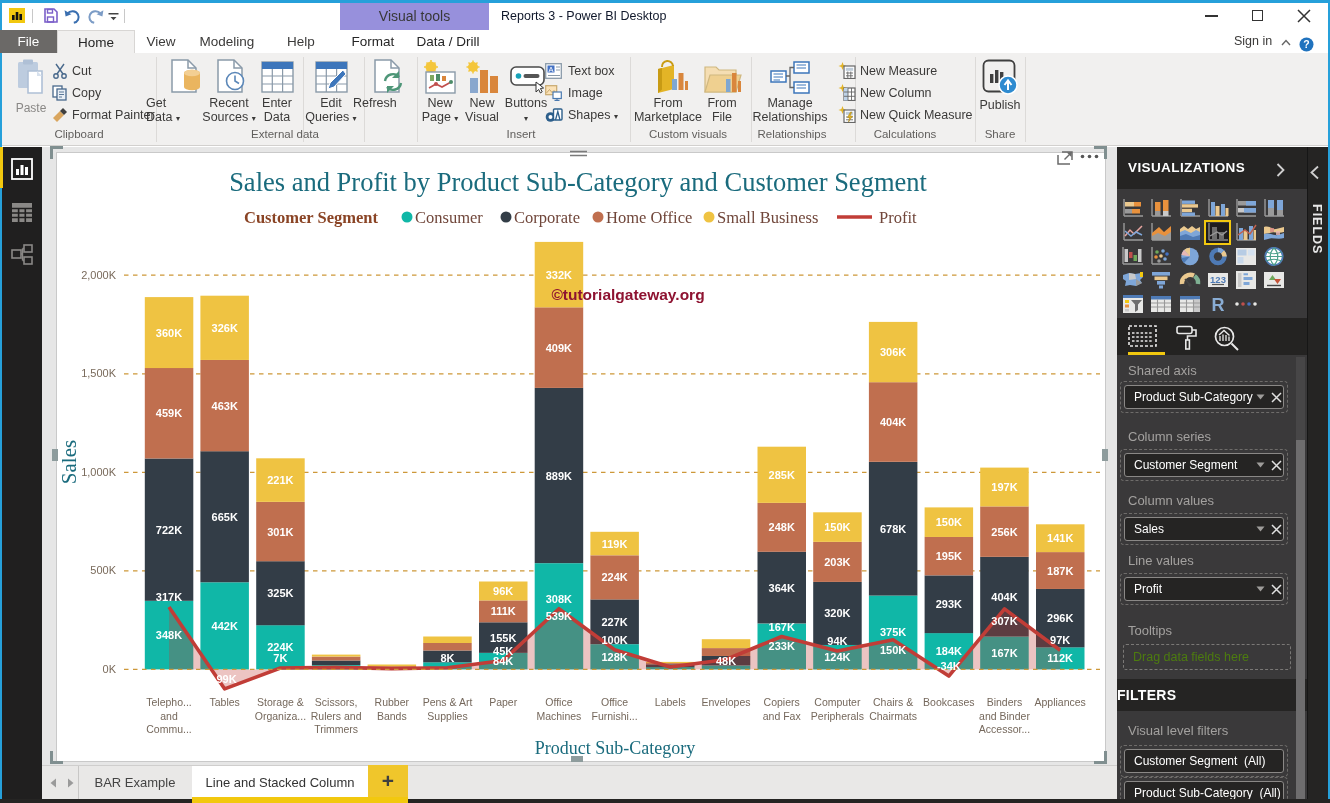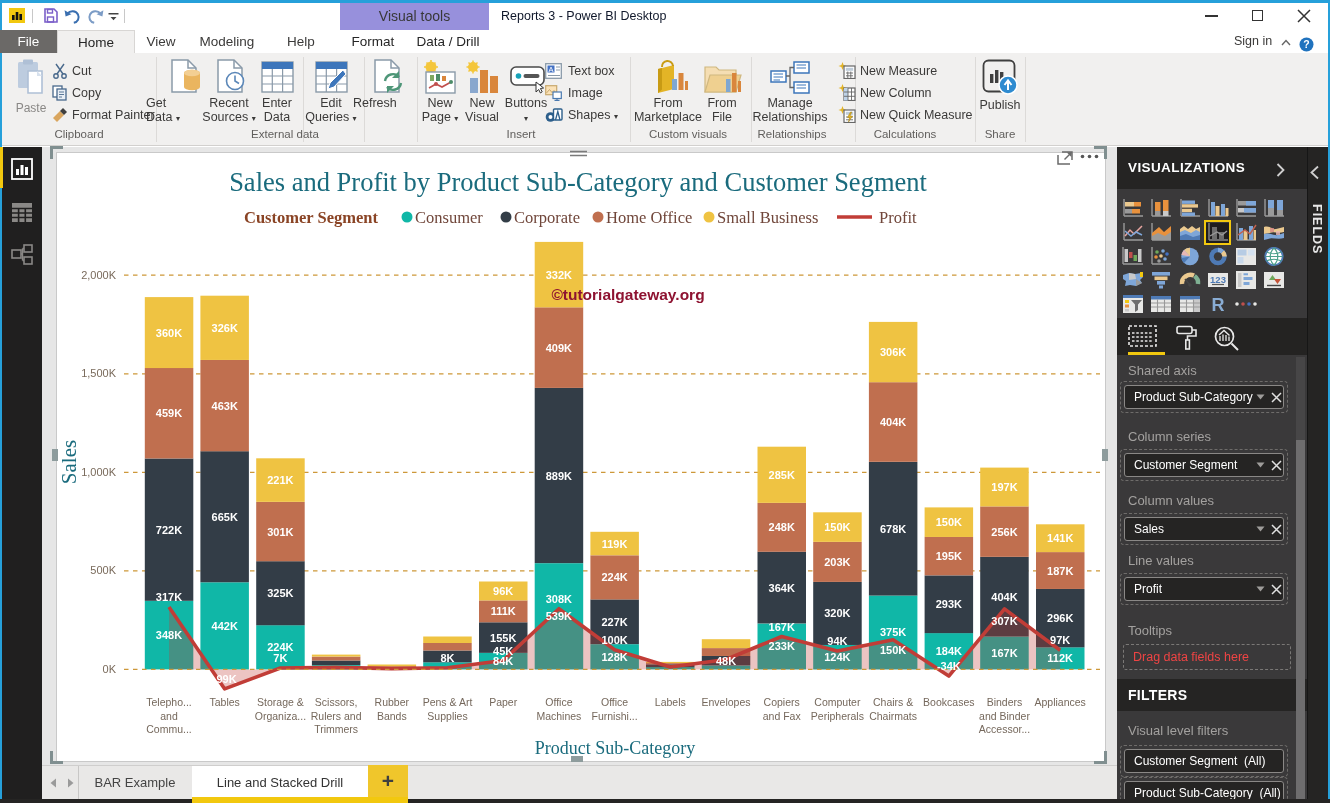--- a/index.html
+++ b/index.html
@@ -722,22 +722,22 @@
     <path d="M5 9 L10 4.5 L15.5 9.5" fill="none" stroke="#E8E8E8" stroke-width="1.4"></path>
     <path d="M6 10 V15 M9 8.5 V15 M12 9 V15 M15 10.5 V15" stroke="#E8E8E8" stroke-width="1.3"></path>
   </svg>
 <div class="abs" style="left:1128px;top:352px;width:37px;height:3px;background:#F2C80F"></div>
 
 <div class="abs" style="left:1128px;top:363px;font-size:13px;color:#A3A19F">Shared axis</div>
 <div class="abs" style="left:1128px;top:429px;font-size:13px;color:#A3A19F">Column series</div>
 <div class="abs" style="left:1128px;top:493px;font-size:13px;color:#A3A19F">Column values</div>
 <div class="abs" style="left:1128px;top:553px;font-size:13px;color:#A3A19F">Line values</div>
 <div class="abs" style="left:1128px;top:623px;font-size:13px;color:#A3A19F">Tooltips</div>
-<div class="abs" style="left:1123px;top:644px;width:168px;height:26px;border-radius:3px;border:1px dashed #7A7876;color:#ef4444;font-size:12.5px;line-height:25px;padding-left:9px">Drag data fields here</div>
-<div class="abs" style="left:1117px;top:679px;width:190px;height:32px;background:#252423;color:#fff;font-size:14px;font-weight:bold;line-height:32px;padding-left:11px;letter-spacing:0.3px">FILTERS</div>
+<div class="abs" style="left:1123px;top:644px;width:168px;height:26px;border-radius:3px;border:1px dashed #7A7876;color:#4d7c0f;font-size:12.5px;line-height:25px;padding-left:9px">Drag data fields here</div>
+<div class="abs" style="left:1117px;top:679px;width:190px;height:32px;background:#252423;color:#fff;font-size:14px;font-weight:bold;line-height:32px;letter-spacing:0.3px">FILTERS</div>
 <div class="abs" style="left:1128px;top:723px;font-size:13px;color:#A3A19F">Visual level filters</div>
 
 <div class="abs" style="left:1296px;top:357px;width:9px;height:446px;background:#474647"></div>
 <div class="abs" style="left:1296px;top:440px;width:9px;height:363px;background:#6E6D6E"></div>
 <div class="abs" style="left:1120px;top:381px;width:168px;height:32px;border-radius:4px;border:1px dashed #6E6C6A"></div>
 <div class="abs" style="left:1124px;top:385px;width:160px;height:24px;border-radius:3px;background:#252423;border:1px solid #8A8886;color:#fff;font-size:12px;line-height:23px;padding-left:9px">Product Sub-Category</div>
 <svg class="abs" style="left:1256px;top:394px" width="9" height="6">
     <path d="M0.5 0.5 L8.5 0.5 L4.5 5.5 Z" fill="#9F9D9B"></path>
   </svg>
 <svg class="abs" style="left:1271px;top:392px" width="11" height="11">
@@ -772,16 +772,16 @@
 <div class="abs" style="left:1120px;top:777px;width:168px;height:32px;border-radius:4px;border:1px dashed #6E6C6A"></div>
 <div class="abs" style="left:1124px;top:781px;width:160px;height:24px;border-radius:3px;background:#252423;border:1px solid #8A8886;color:#fff;font-size:12px;line-height:23px;padding-left:9px">Product Sub-Category&nbsp; (All)</div>
 
 <div class="abs" style="left:42px;top:765px;width:1075px;height:34px;background:#E9E8E7;border-top:1px solid #CFCECD"></div>
 <svg class="abs" style="left:49px;top:778px" width="26" height="10">
     <path d="M7 0.5 L1.5 5 L7 9.5 Z" fill="#9A9A9A"></path>
     <path d="M19 0.5 L24.5 5 L19 9.5 Z" fill="#9A9A9A"></path>
   </svg>
 <div class="abs" style="left:78px;top:766px;width:1px;height:33px;background:#C8C7C6"></div>
 <div class="abs" style="left:78px;top:766px;width:114px;height:33px;line-height:33px;text-align:center;font-size:13px;color:#444">BAR Example</div>
-<div class="abs" style="left:192px;top:766px;width:176px;height:33px;background:#fff;line-height:33px;text-align:center;font-size:13px;color:#333">Line and Stacked Drill</div>
+<div class="abs" style="left:192px;top:766px;width:176px;height:33px;background:#fff;line-height:33px;text-align:center;font-size:13px;color:#333">Line and Stacked Column</div>
 <div class="abs" style="left:368px;top:765px;width:40px;height:34px;background:#F0C62B"></div>
 <div class="abs" style="left:368px;top:765px;width:40px;height:34px;line-height:32px;text-align:center;font-size:21px;font-weight:bold;color:#3F3F3F">+</div>
 <div class="abs" style="left:0;top:799px;width:1330px;height:4px;background:#252423"></div>
 <div class="abs" style="left:192px;top:797px;width:216px;height:6px;background:#F2C80F"></div>
 </body></html>

